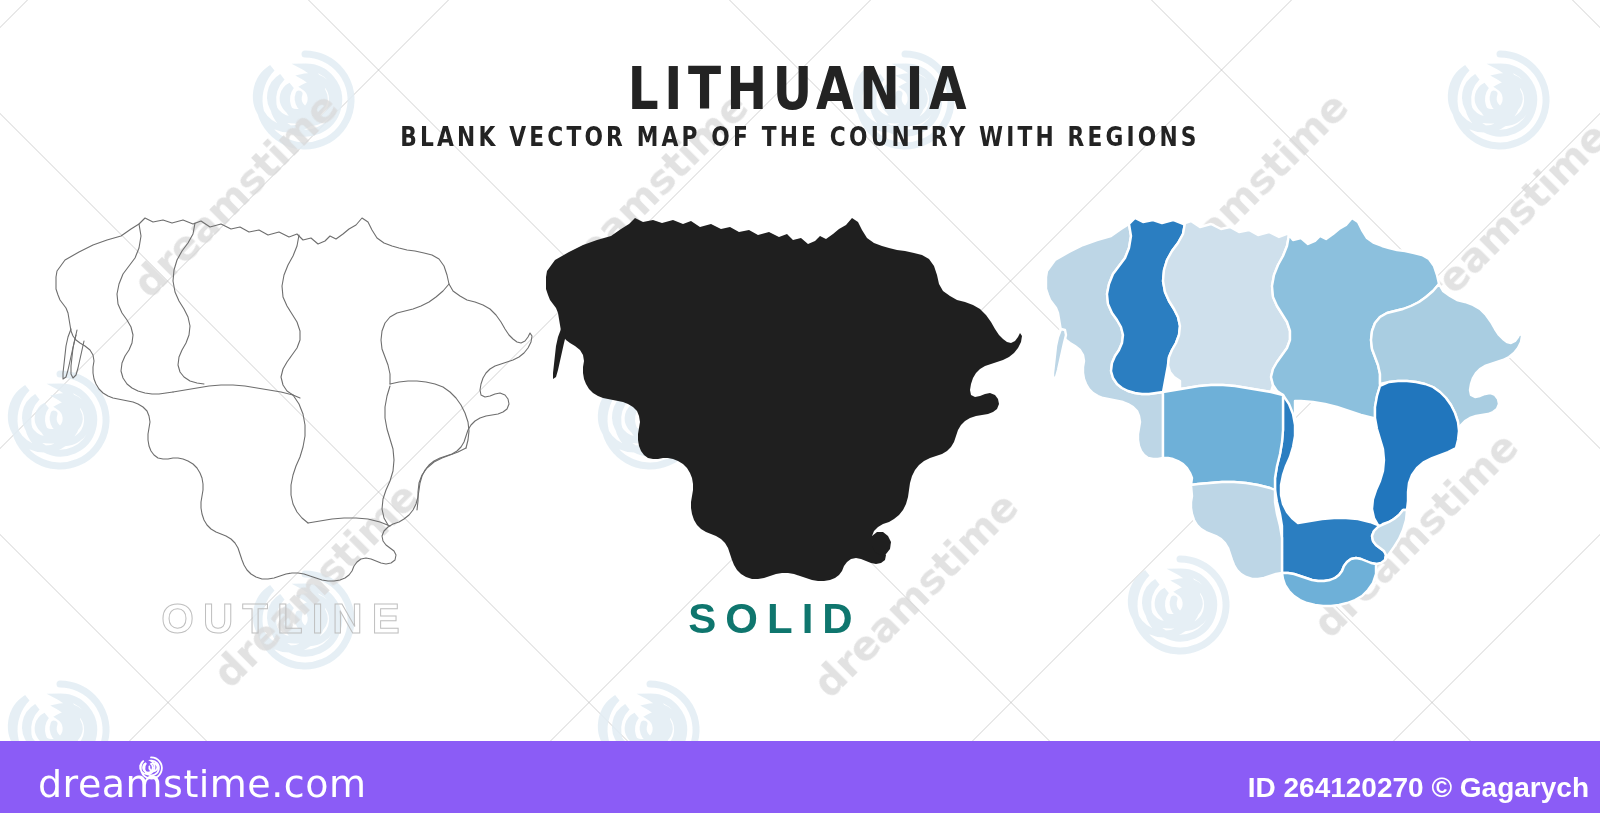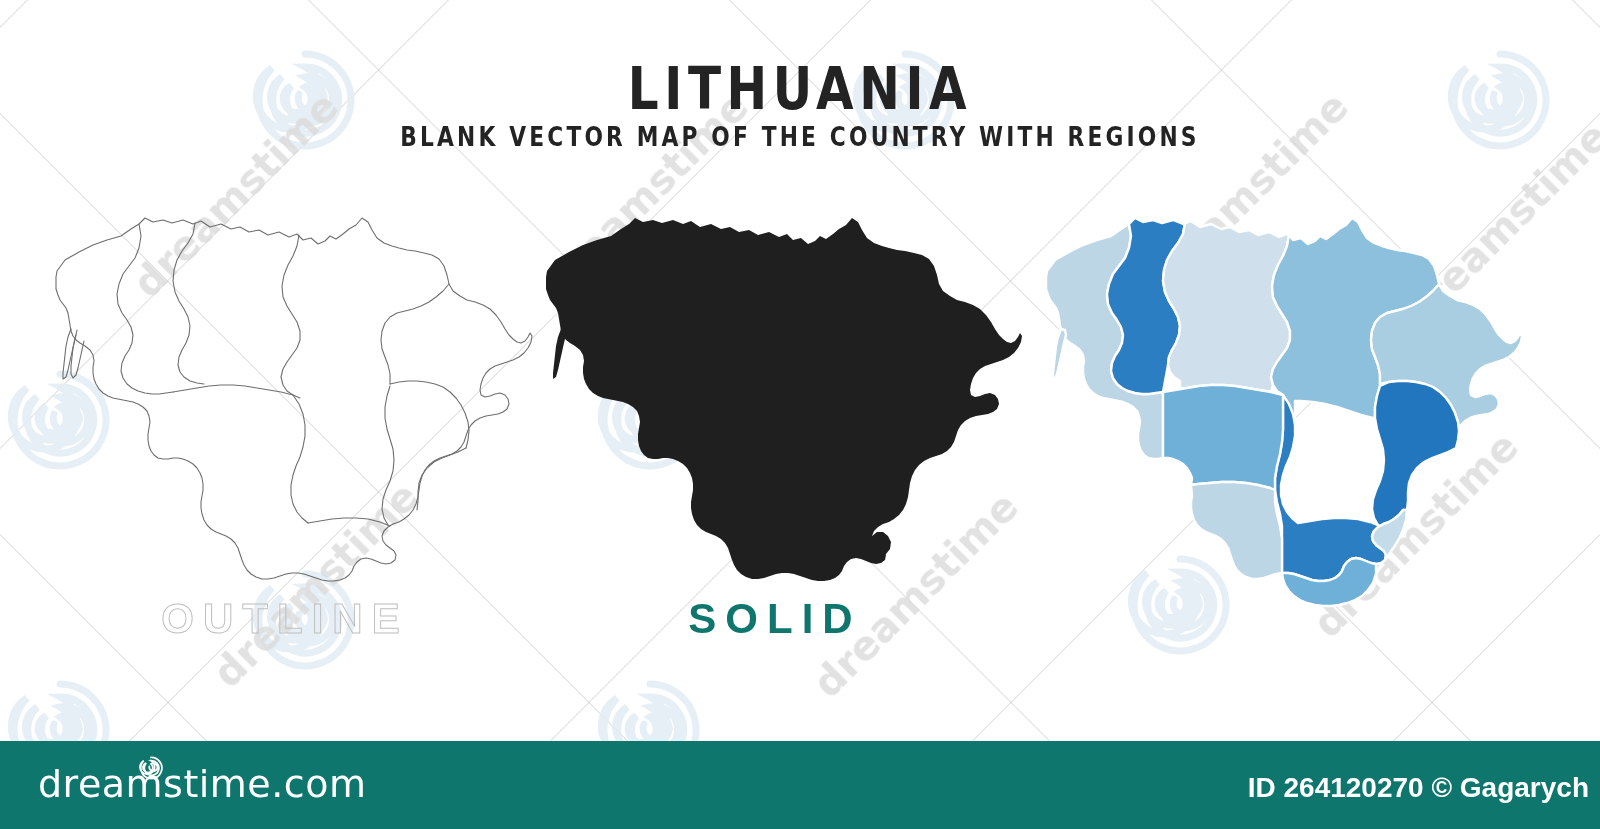--- a/index.html
+++ b/index.html
@@ -54,22 +54,22 @@
     font-family:Liberation Sans, sans-serif;
     font-weight:700;font-size:42px;letter-spacing:9px;line-height:1;
   }
   #caption-outline{left:35px;color:transparent;-webkit-text-stroke:1px #bfbfbf;}
   #caption-solid{left:525px;color:#0f766e;}
   #caption-regions{left:1025px;}
   #caption-regions span{display:inline;}
 
   
   .footer{
-    position:absolute;left:0;top:741px;width:1600px;height:88px;
-    background:#0f766e;
+    position:absolute;left:0;top:741px;width:1600px;height:72px;
+    background:#8b5cf6;
   }
   .ds-logo{
     position:absolute;left:38px;top:24px;
     color:#ffffff;font-size:38px;line-height:1;
     font-family:"DejaVu Sans","Liberation Sans", sans-serif;
     letter-spacing:.5px;font-weight:400;
   }
   .ds-spiral{position:absolute;left:138px;top:14px;}
   .credit{
     position:absolute;right:11px;top:33px;

